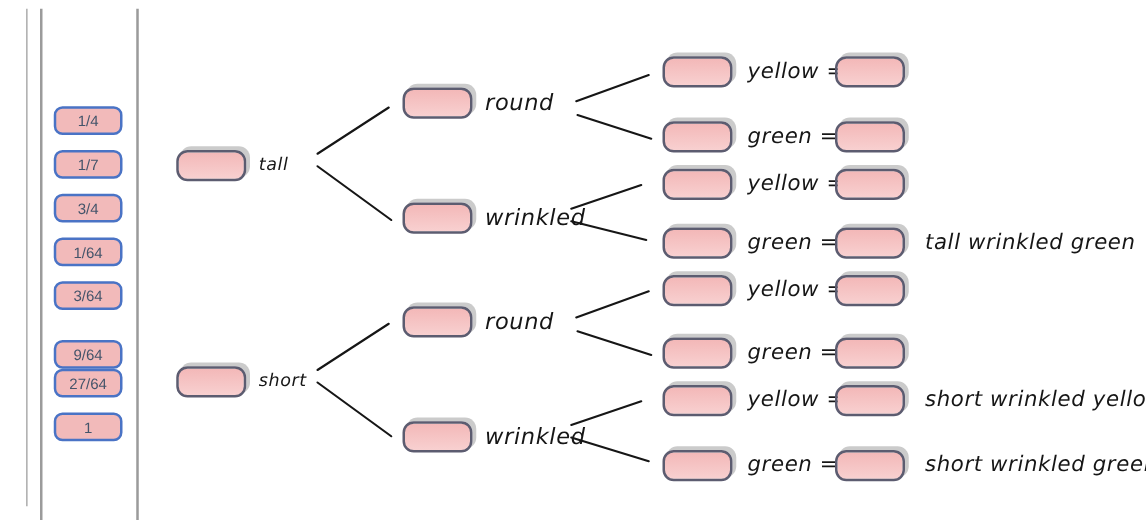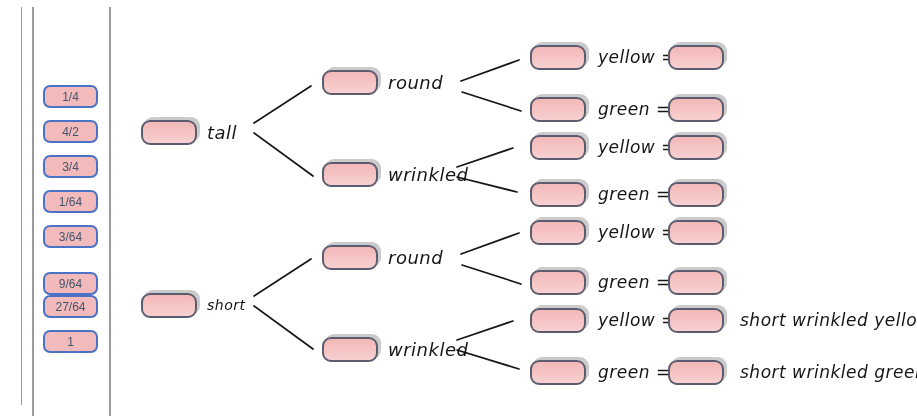--- a/index.html
+++ b/index.html
@@ -80,30 +80,30 @@
     <line x1="462" y1="92" x2="521" y2="111"></line>
     <line x1="457" y1="167" x2="513" y2="148"></line>
     <line x1="457" y1="177" x2="517" y2="192"></line>
     <line x1="461" y1="254" x2="519" y2="233"></line>
     <line x1="462" y1="265" x2="521" y2="284"></line>
     <line x1="457" y1="340" x2="513" y2="321"></line>
     <line x1="457" y1="350" x2="519" y2="369"></line>
   </svg>
 
   <div class="tile" style="top:85px">1/4</div>
-  <div class="tile" style="top:120px">4/2</div>
+  <div class="tile" style="top:120px">1/7</div>
   <div class="tile" style="top:155px">3/4</div>
   <div class="tile" style="top:190px">1/64</div>
   <div class="tile" style="top:225px">3/64</div>
   <div class="tile" style="top:272px">9/64</div>
   <div class="tile" style="top:295px">27/64</div>
   <div class="tile" style="top:330px">1</div>
 
   <div class="dropbox" style="left:141px; top:120px"></div>
-  <div class="hw" style="left:207px; top:120px; font-size:18px">tall</div>
+  <div class="hw" style="left:207px; top:120px; font-size:14px">tall</div>
   <div class="dropbox" style="left:141px; top:293px"></div>
   <div class="hw" style="left:207px; top:293px; font-size:14px">short</div>
 
   <div class="dropbox" style="left:322px; top:70px"></div>
   <div class="hw" style="left:388px; top:70px; font-size:18px">round</div>
   <div class="dropbox" style="left:322px; top:162px"></div>
   <div class="hw" style="left:388px; top:162px; font-size:18px">wrinkled</div>
   <div class="dropbox" style="left:322px; top:245px"></div>
   <div class="hw" style="left:388px; top:245px; font-size:18px">round</div>
   <div class="dropbox" style="left:322px; top:337px"></div>
@@ -117,20 +117,21 @@
   <div class="hw" style="left:598px; top:97px">green =</div>
   <div class="dropbox" style="left:668px; top:97px"></div>
 
   <div class="dropbox" style="left:530px; top:135px"></div>
   <div class="hw" style="left:598px; top:135px">yellow =</div>
   <div class="dropbox" style="left:668px; top:135px"></div>
 
   <div class="dropbox" style="left:530px; top:182px"></div>
   <div class="hw" style="left:598px; top:182px">green  =</div>
   <div class="dropbox" style="left:668px; top:182px"></div>
+  <div class="hw" style="left:740px; top:182px">tall wrinkled green</div>
 
   <div class="dropbox" style="left:530px; top:220px"></div>
   <div class="hw" style="left:598px; top:220px">yellow =</div>
   <div class="dropbox" style="left:668px; top:220px"></div>
 
   <div class="dropbox" style="left:530px; top:270px"></div>
   <div class="hw" style="left:598px; top:270px">green  =</div>
   <div class="dropbox" style="left:668px; top:270px"></div>
 
   <div class="dropbox" style="left:530px; top:308px"></div>

